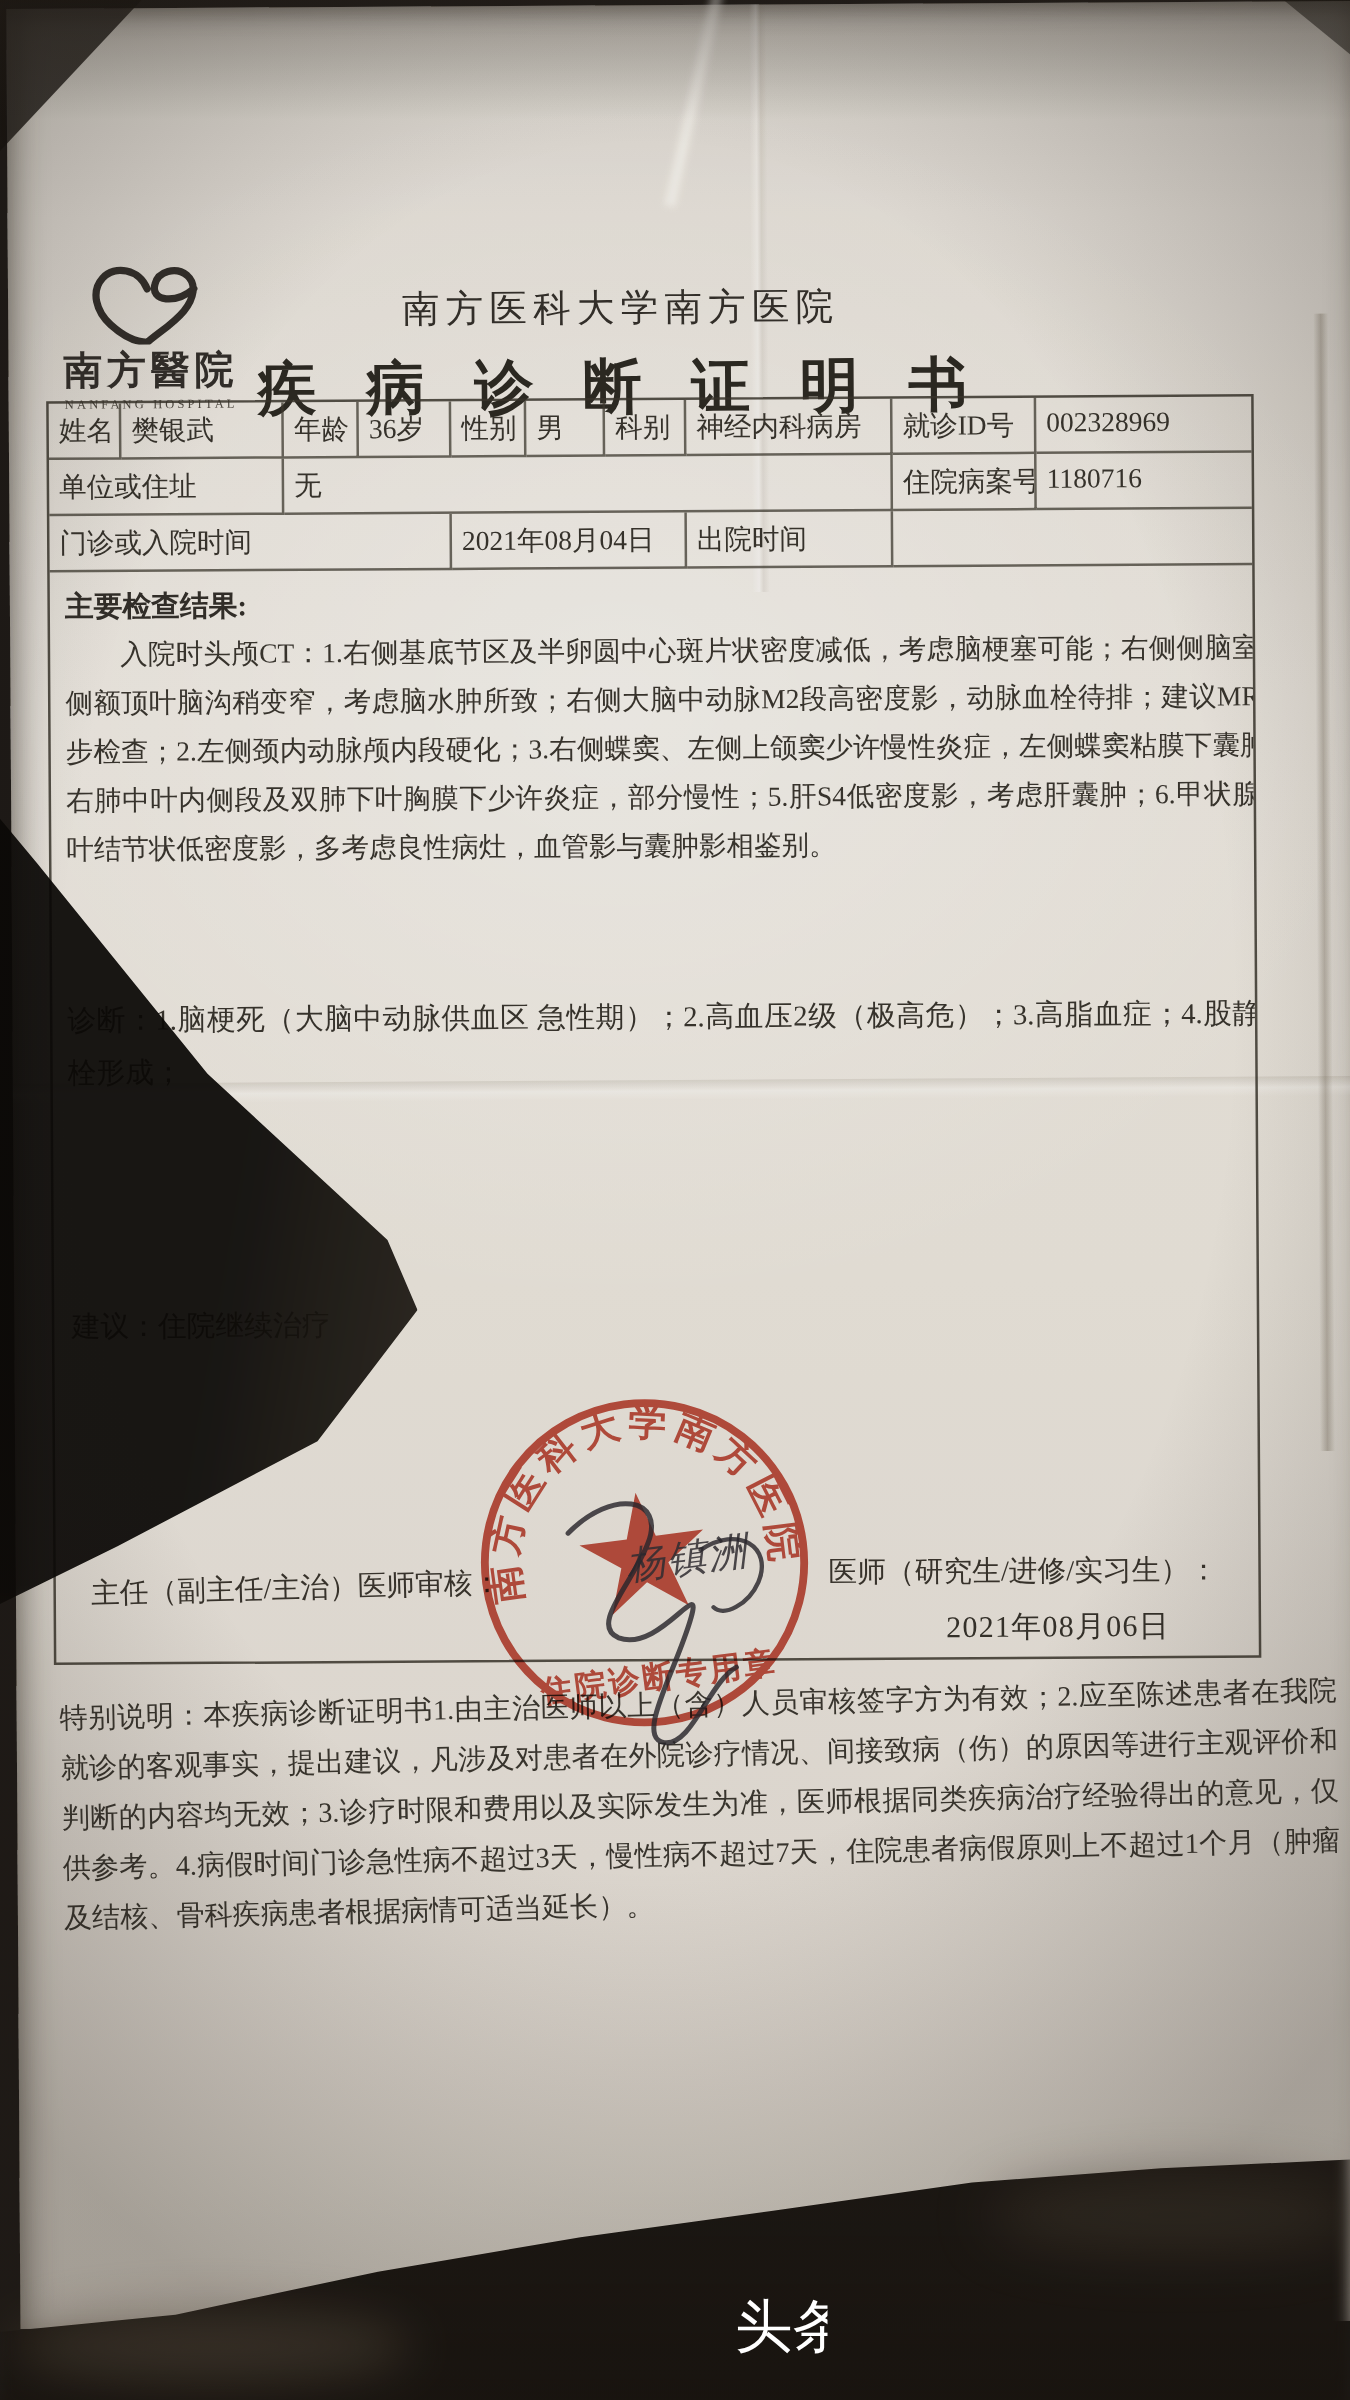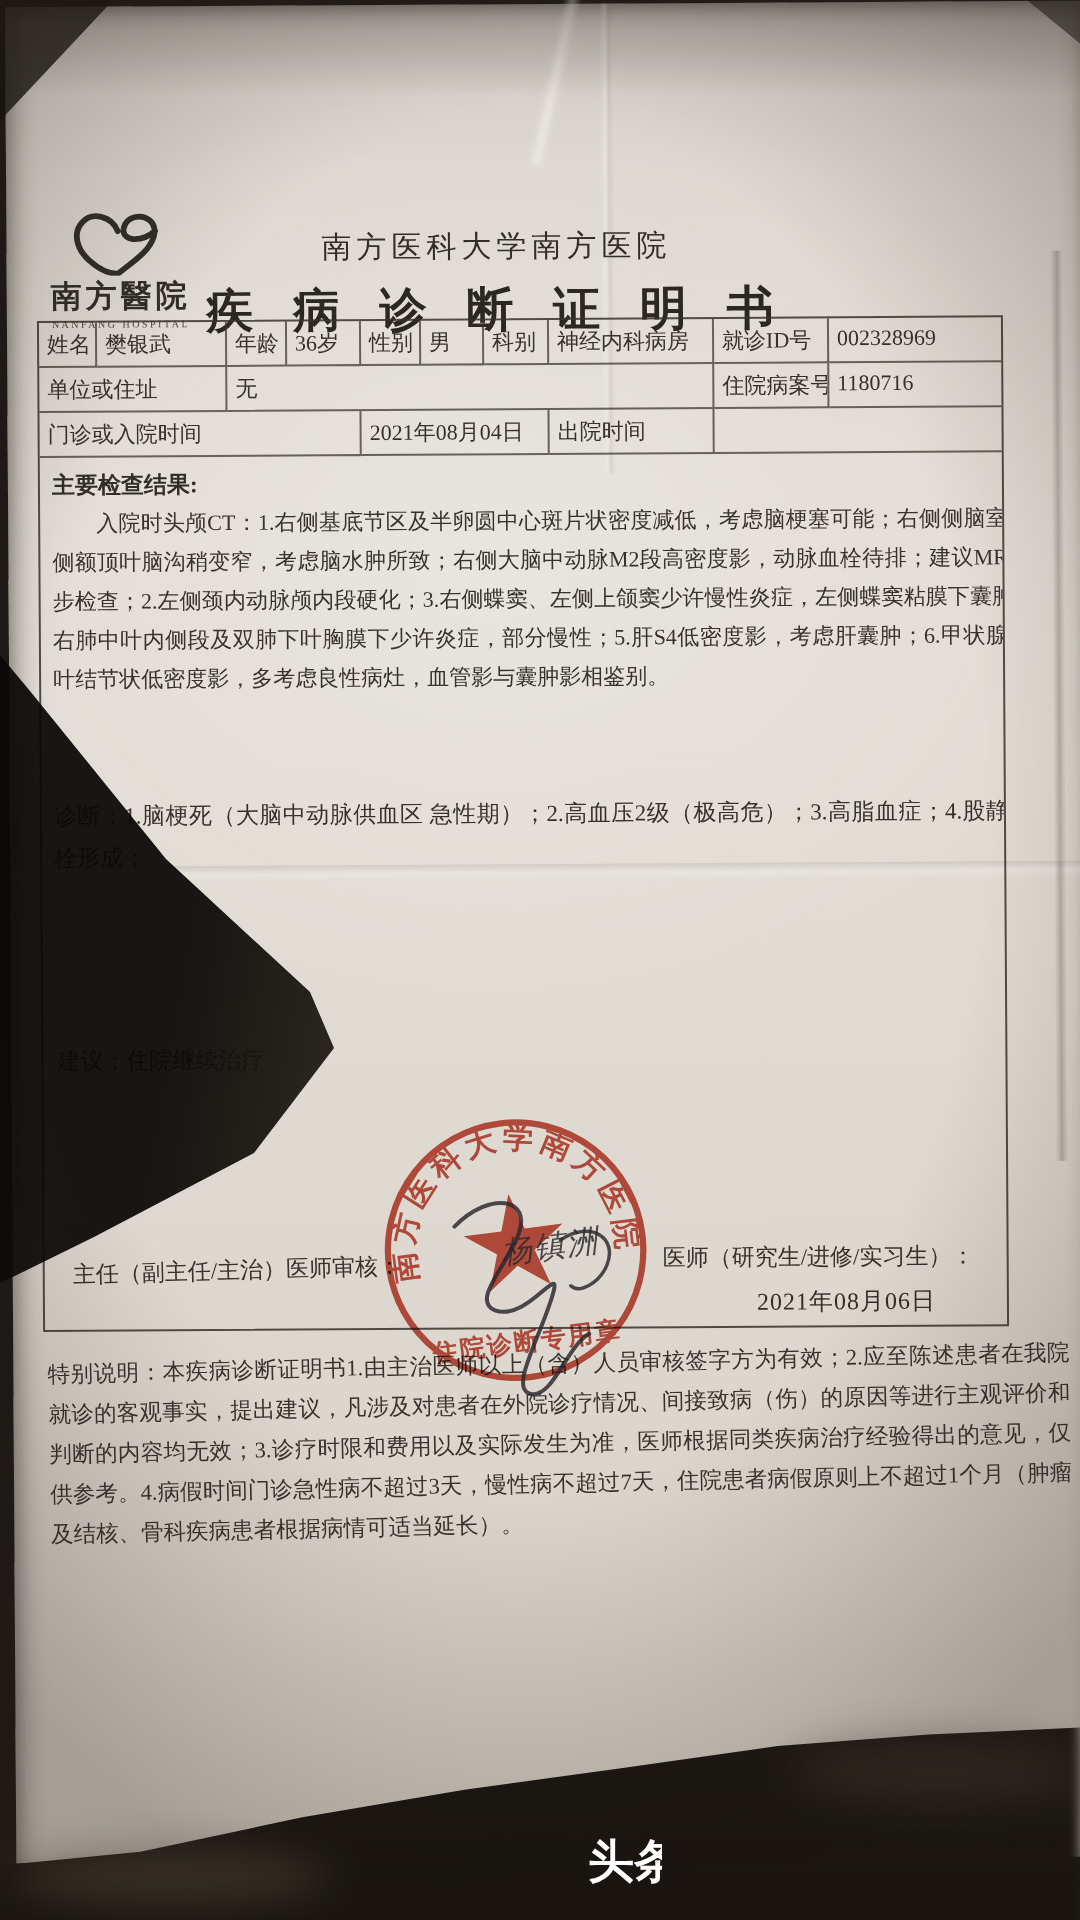--- a/index.html
+++ b/index.html
@@ -89,21 +89,21 @@
   .bottom-streak1{position:absolute;left:10px;top:1848px;width:320px;height:58px;z-index:7;
     background:#6e6250;border-radius:50%;filter:blur(20px);opacity:.45;}
   .bottom-streak2{position:absolute;left:790px;top:1742px;width:300px;height:60px;z-index:7;
     background:#474034;border-radius:50%;filter:blur(22px);opacity:.5;}
   .vignette{position:absolute;inset:0;z-index:8;pointer-events:none;
     background:radial-gradient(ellipse 780px 1150px at 48% 42%, transparent 60%, rgba(34,28,22,.28) 100%),
                linear-gradient(180deg,rgba(40,34,28,.30),transparent 5%),
                rgba(110,95,70,.05);}
   .watermark{position:absolute;left:588px;top:1832px;width:74px;height:60px;z-index:9;
     overflow:hidden;white-space:nowrap;font-family:"Liberation Sans","DejaVu Sans",sans-serif;
-    font-size:46px;font-weight:bold;color:#ffffff;line-height:58px;}
+    font-size:46px;font-weight:normal;color:#ffffff;line-height:58px;}
 </style>
 </head>
 <body>
 
 <div id="stage">
 
   <div class="paper">
 
     <div class="crease-v-top"></div>
     <div class="crease-h-mid"></div>

